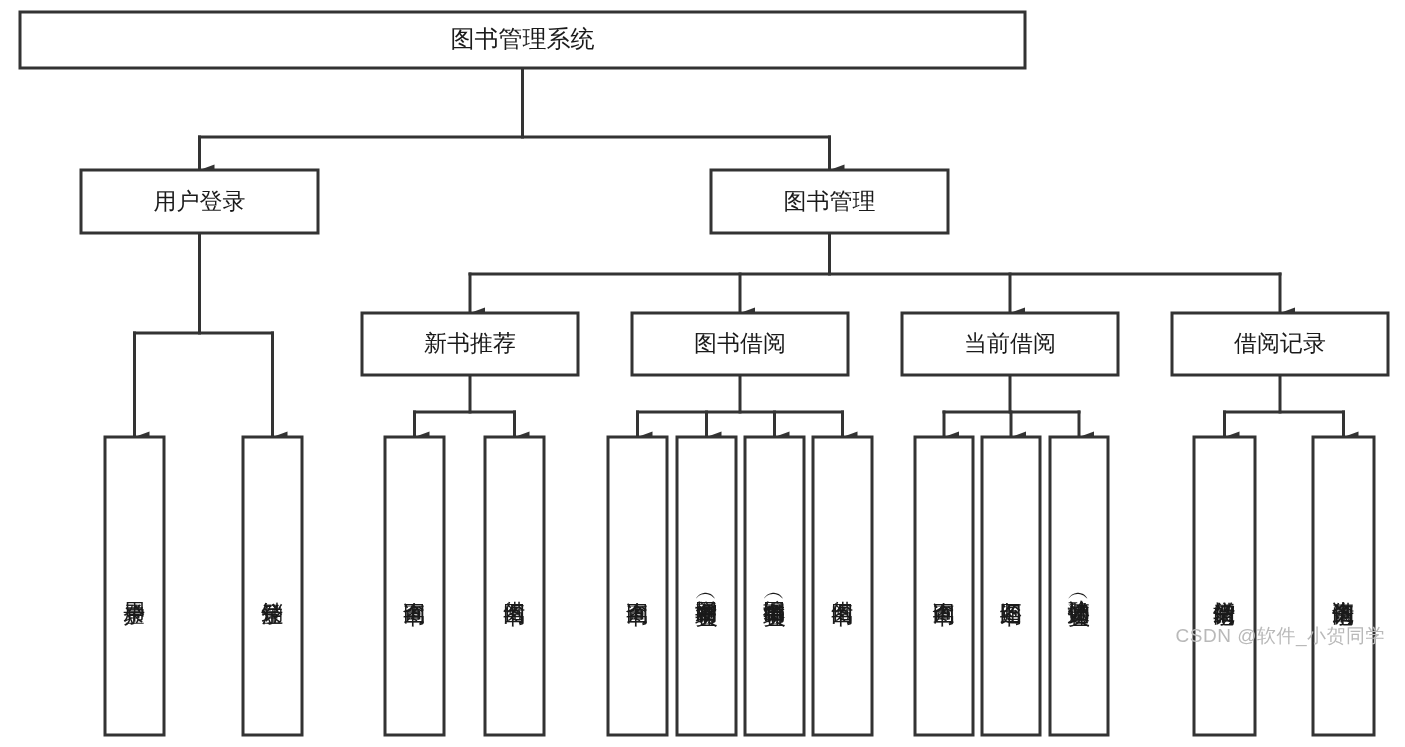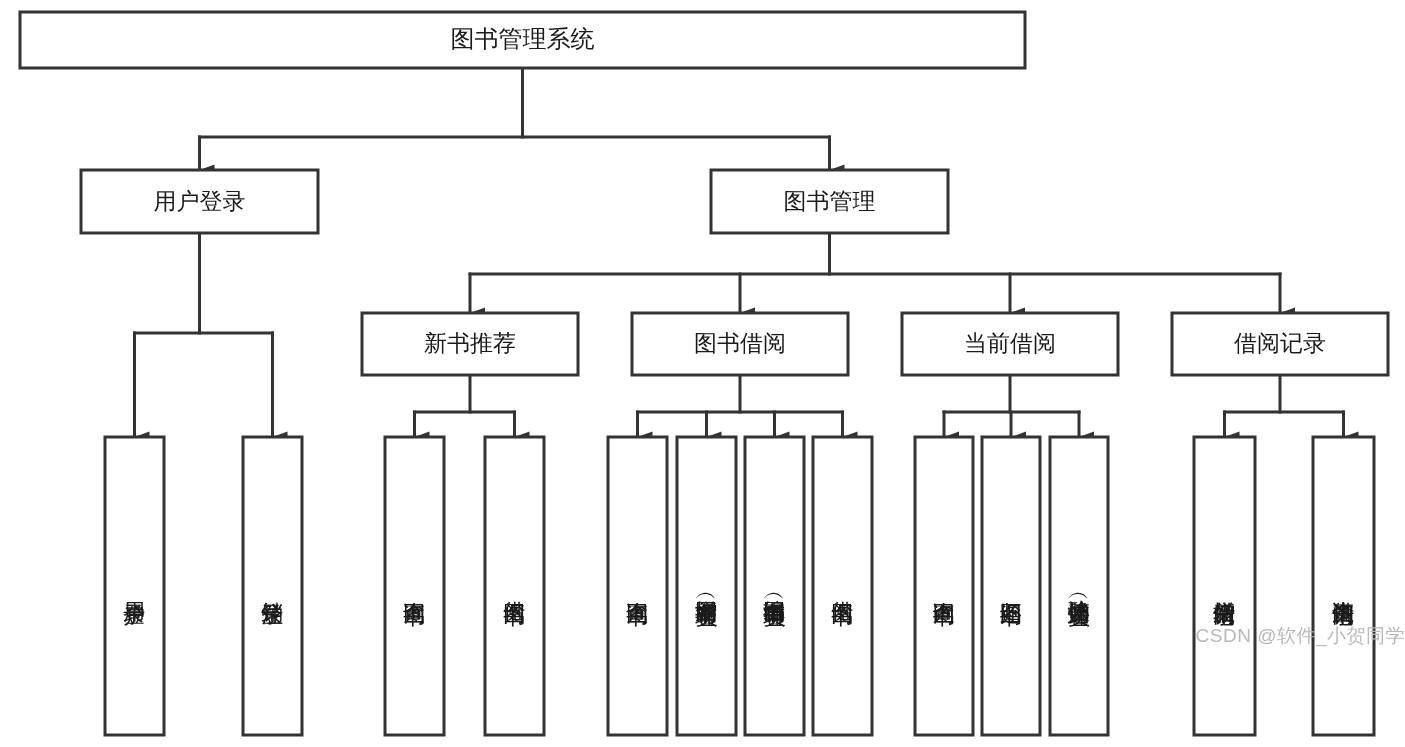--- a/index.html
+++ b/index.html
@@ -61,21 +61,21 @@
     letter-spacing: 1px;
     display: flex;
     align-items: center;
     justify-content: center;
     text-align: center;
     white-space: nowrap;
     pointer-events: none;
   }
   .watermark {
     position: absolute;
-    right: 0;
+    right: 20px;
     bottom: 6px;
     font-family: "Liberation Sans", "DejaVu Sans", sans-serif;
     font-size: 19px;
     color: #b9b9b9;
     letter-spacing: 0.5px;
     white-space: nowrap;
     text-align: center;
   }
 </style>
 </head>

